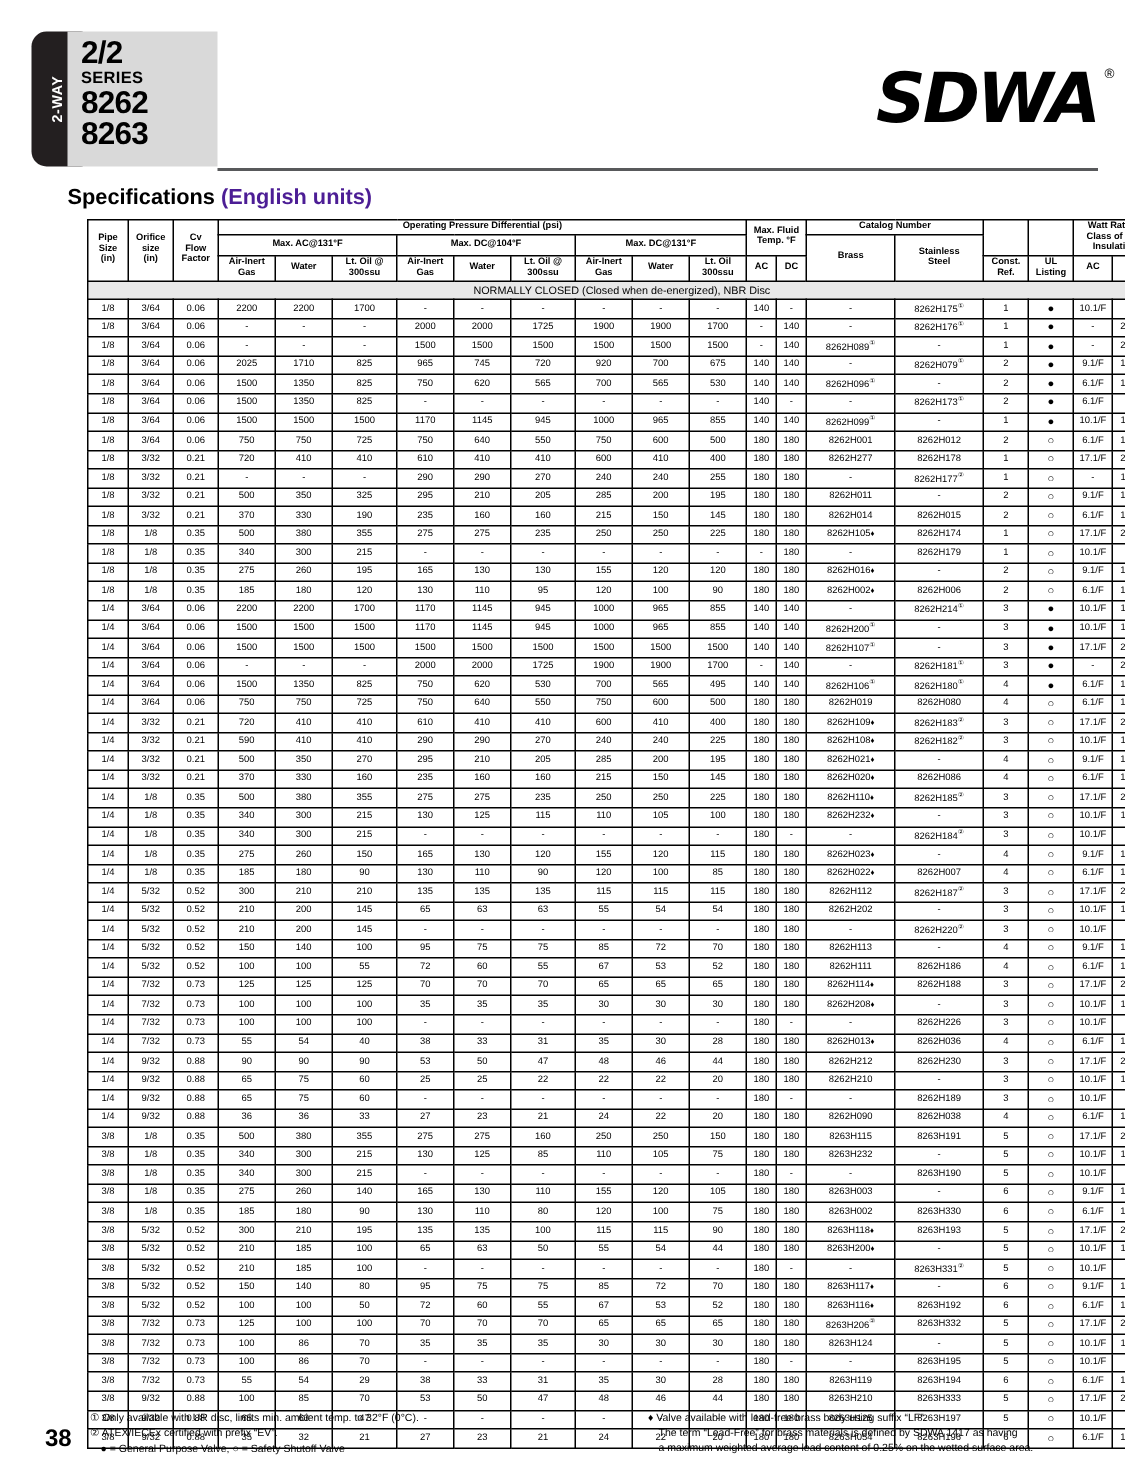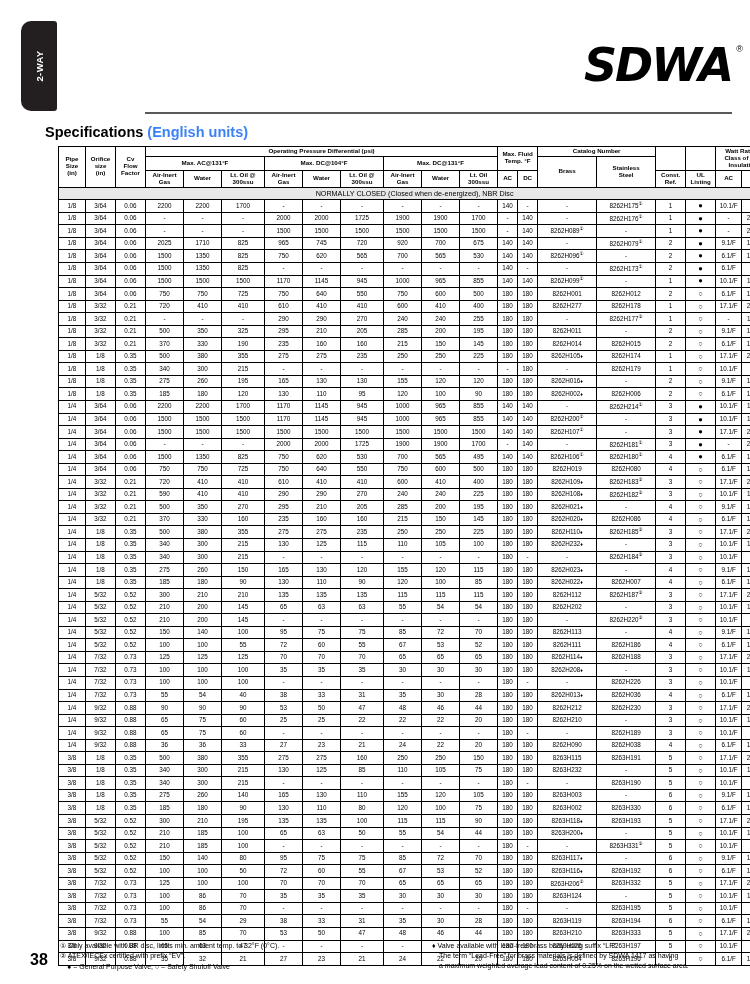--- a/index.html
+++ b/index.html
@@ -55,21 +55,21 @@
   .rule {
     position: absolute; left: 145px; right: 18px; top: 112px;
     height: 2px; background: #58595b;
   }
 
   
   .spec-title {
     position: absolute; left: 45px; top: 124px;
     font-size: 14.5px; font-weight: bold;
   }
-  .spec-title .sub { color: #3b82f6; font-weight: bold; }
+  .spec-title .sub { color: #4c1d95; font-weight: bold; }
 
   
   .table-wrap {
     position: absolute; left: 58px; top: 146px;
     width: 667px;
   }
   table.spec {
     border-collapse: collapse;
     width: 667px;
     table-layout: fixed;
@@ -126,20 +126,26 @@
   .fn-row { white-space: nowrap; }
   .fn-ind { padding-left: 7px; white-space: nowrap; }
   .legend { margin-top: 1px; padding-left: 7px; white-space: nowrap; }
 </style>
 </head>
 <body>
 
 <div class="header">
   <div class="tab-black">
     <span>2-WAY</span>
+  </div>
+  <div class="series-box">
+    <div class="s-22">2/2</div>
+    <div class="s-series">SERIES</div>
+    <div class="s-num">8262</div>
+    <div class="s-num">8263</div>
   </div>
   <div class="logo-wrap">
     <span class="logo-text">SDWA</span><span class="logo-reg">®</span>
   </div>
   <div class="rule"></div>
 </div>
 
 <div class="spec-title">
   <span>Specifications</span>
   <span class="sub">(English units)</span>

